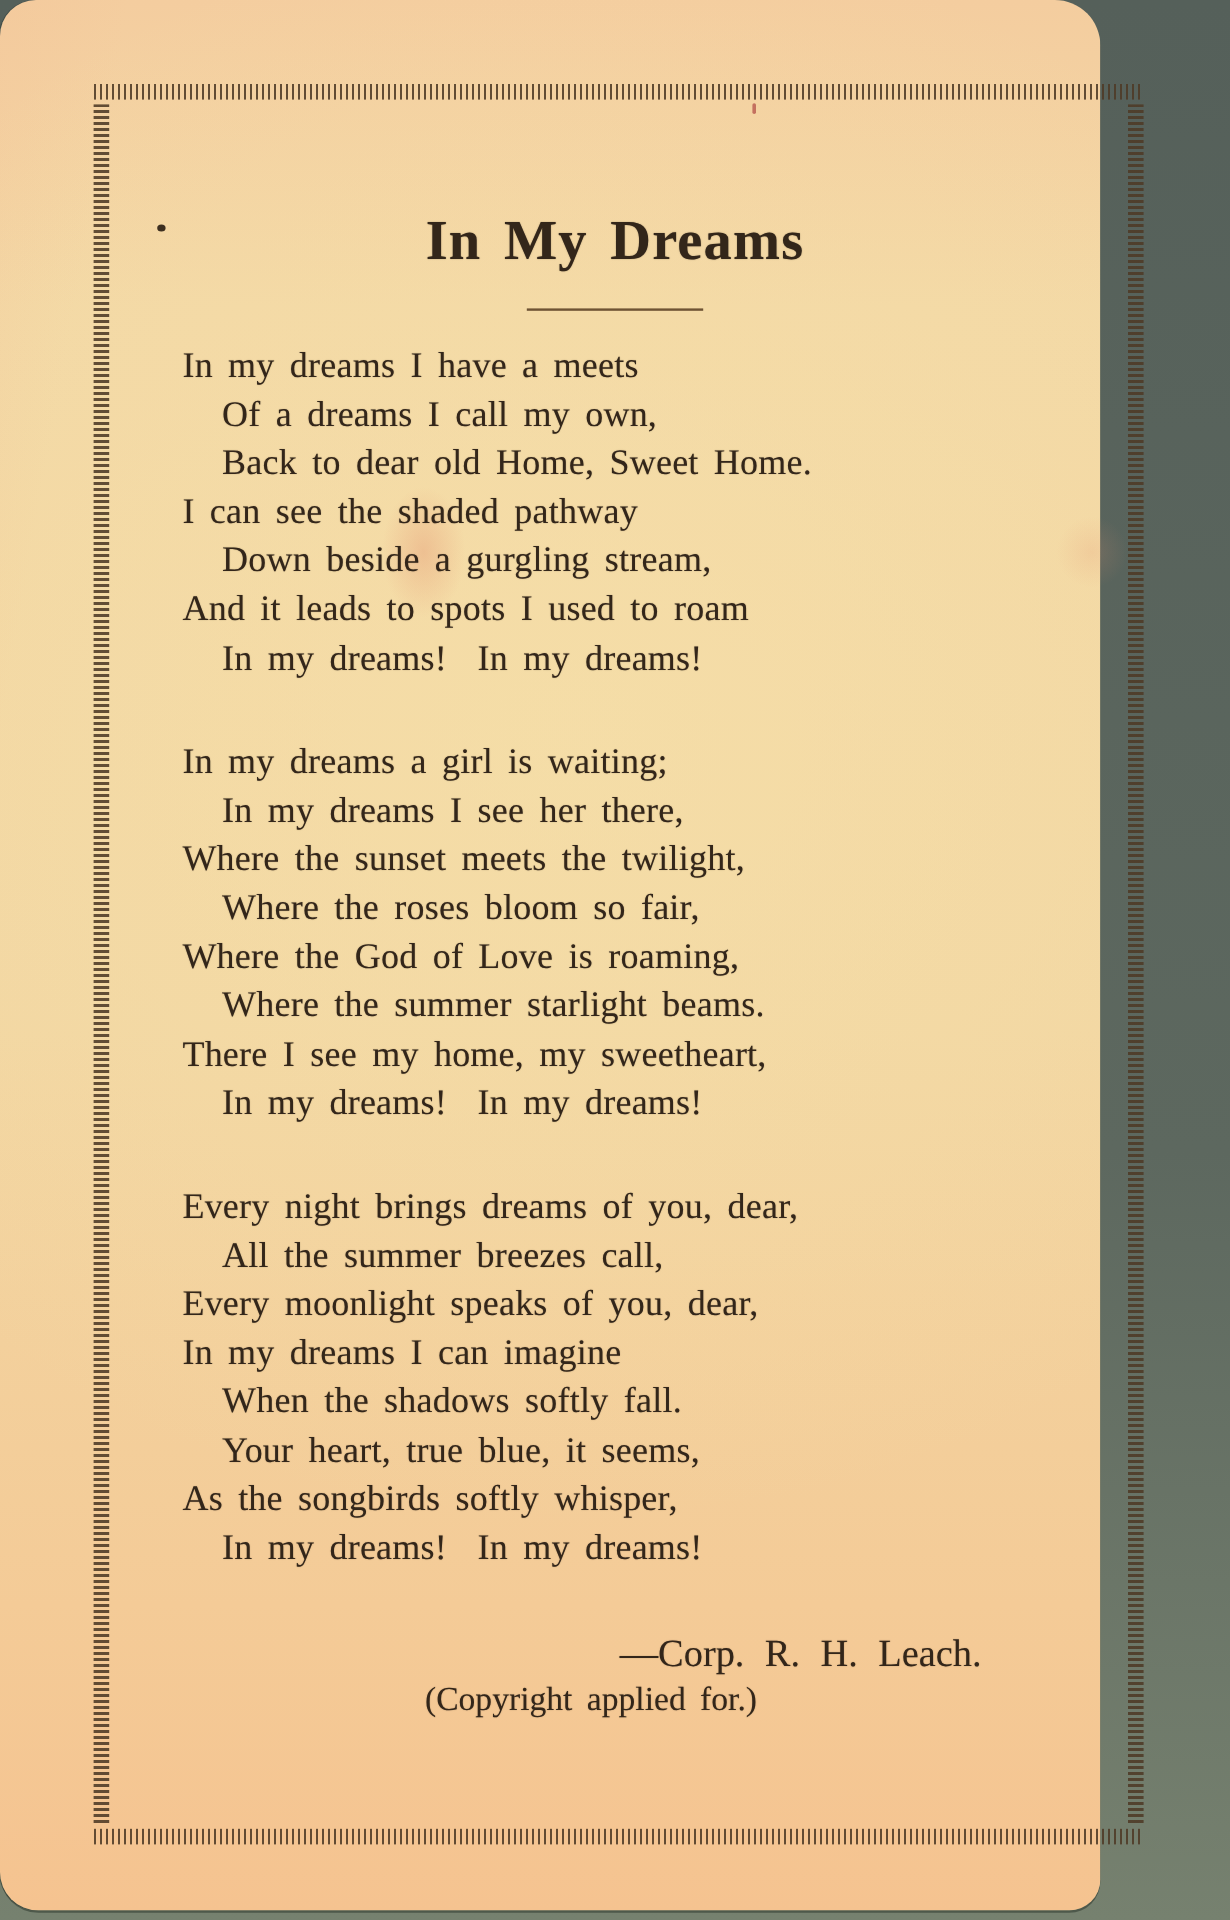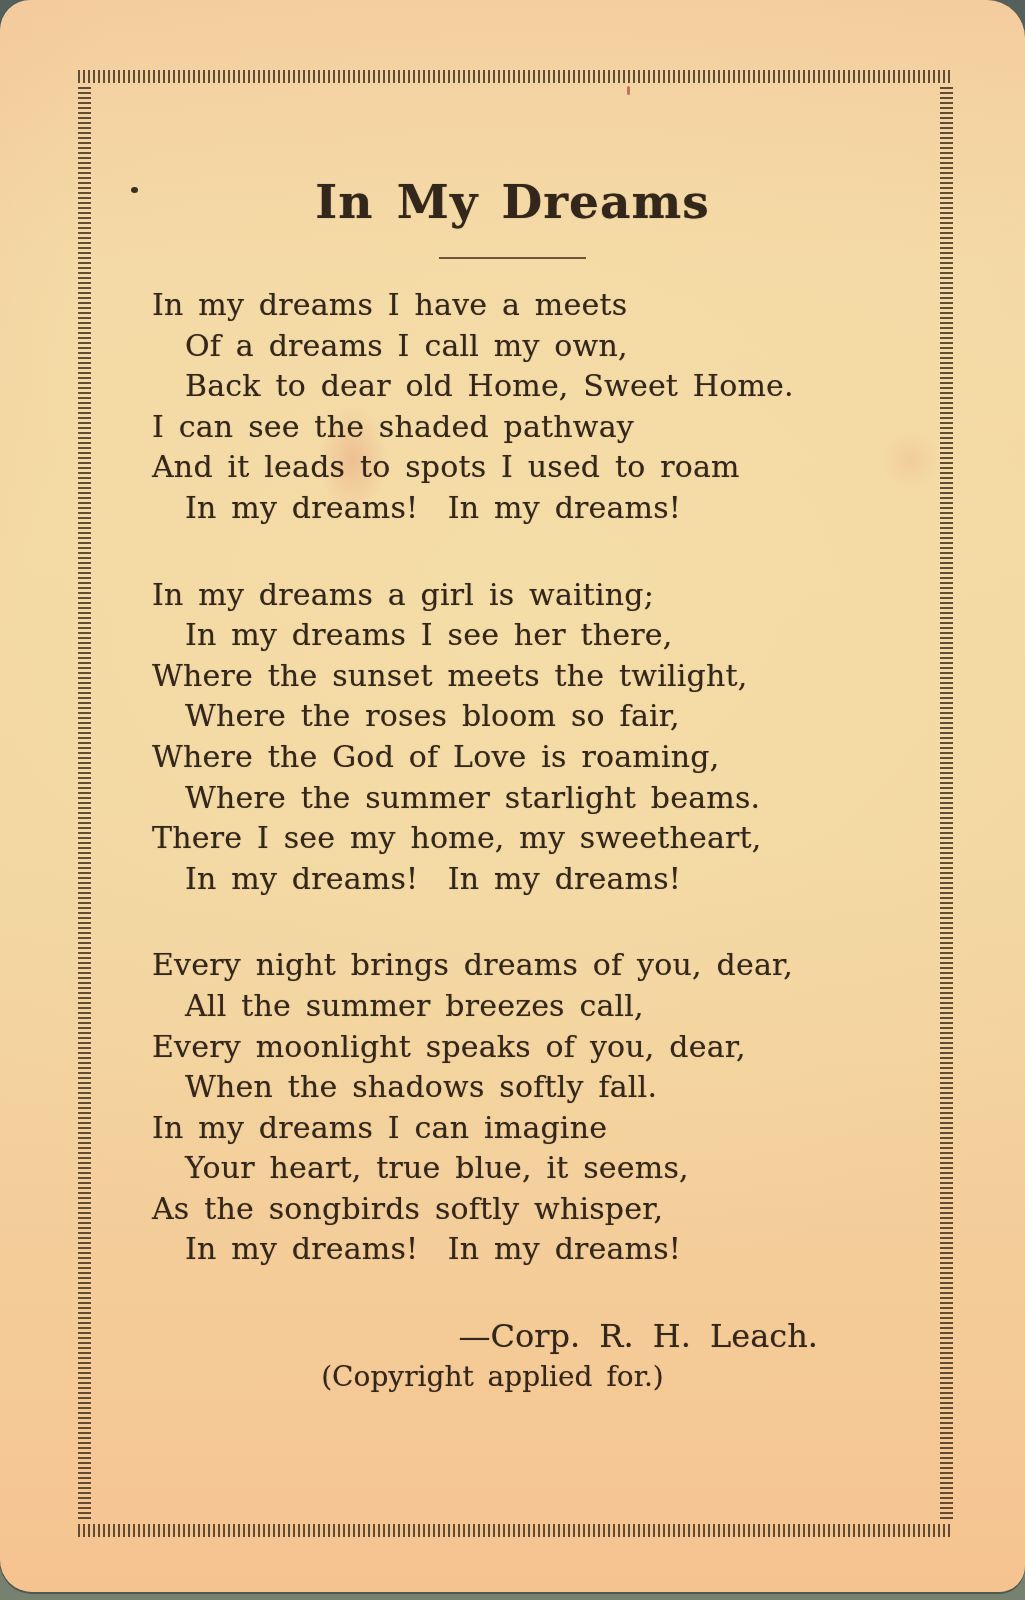--- a/index.html
+++ b/index.html
@@ -13,28 +13,29 @@
     height: 1600px;
     overflow: hidden;
     background: linear-gradient(180deg, #55605a 0%, #5d685f 60%, #76816f 100%);
     font-family: "DejaVu Serif", "Liberation Serif", serif;
   }
 
   
   .postcard {
     position: absolute;
     left: 0; top: 0;
-    width: 1025px;
+    width: 917px;
     height: 1592px;
     border-radius: 30px 38px 26px 32px;
     background:
       radial-gradient(ellipse 120% 60% at 52% 38%, rgba(247,226,170,0.55), rgba(247,226,170,0) 70%),
       linear-gradient(100deg, rgba(243,195,152,0.30) 0%, rgba(243,195,152,0) 9%),
       linear-gradient(180deg, #f4cd9f 0%, #f3d8a5 16%, #f2d6a2 54%, #f4cb97 84%, #f5c390 100%);
     box-shadow: 0 2px 0 rgba(30,40,32,0.45), -1px 0 0 rgba(30,40,32,0.30);
+    font-family: Liberation Serif, serif;
   }
 
   
   .frame {
     position: absolute;
     left: 78px; top: 70px;
     width: 875px; height: 1467px;
   }
   .frame .edge { position: absolute; opacity: 0.88; }
   .frame .edge.h {
@@ -140,39 +141,40 @@
     <div class="sheet">
       <h1 class="poem-title">In My Dreams</h1>
       <div class="title-rule"></div>
 
       <div class="poem" id="poem-body">
           <div class="stanza">
             <p class="line">In my dreams I have a meets</p>
             <p class="line indent">Of a dreams I call my own,</p>
             <p class="line indent">Back to dear old Home, Sweet Home.</p>
             <p class="line">I can see the shaded pathway</p>
+            <p class="line indent">Down beside a gurgling stream,</p>
             <p class="line">And it leads to spots I used to roam</p>
             <p class="line indent">In my dreams!  In my dreams!</p>
           </div>
           <div class="stanza">
             <p class="line">In my dreams a girl is waiting;</p>
             <p class="line indent">In my dreams I see her there,</p>
             <p class="line">Where the sunset meets the twilight,</p>
             <p class="line indent">Where the roses bloom so fair,</p>
             <p class="line">Where the God of Love is roaming,</p>
             <p class="line indent">Where the summer starlight beams.</p>
             <p class="line">There I see my home, my sweetheart,</p>
             <p class="line indent">In my dreams!  In my dreams!</p>
           </div>
           <div class="stanza">
             <p class="line">Every night brings dreams of you, dear,</p>
             <p class="line indent">All the summer breezes call,</p>
             <p class="line">Every moonlight speaks of you, dear,</p>
+            <p class="line">In my dreams I can imagine</p>
             <p class="line indent">When the shadows softly fall.</p>
-            <p class="line">In my dreams I can imagine</p>
             <p class="line indent">Your heart, true blue, it seems,</p>
             <p class="line">As the songbirds softly whisper,</p>
             <p class="line indent">In my dreams!  In my dreams!</p>
           </div>
         </div>
 
       <p class="attribution">—Corp. R. H. Leach.</p>
       <p class="copyright">(Copyright applied for.)</p>
     </div>
 

